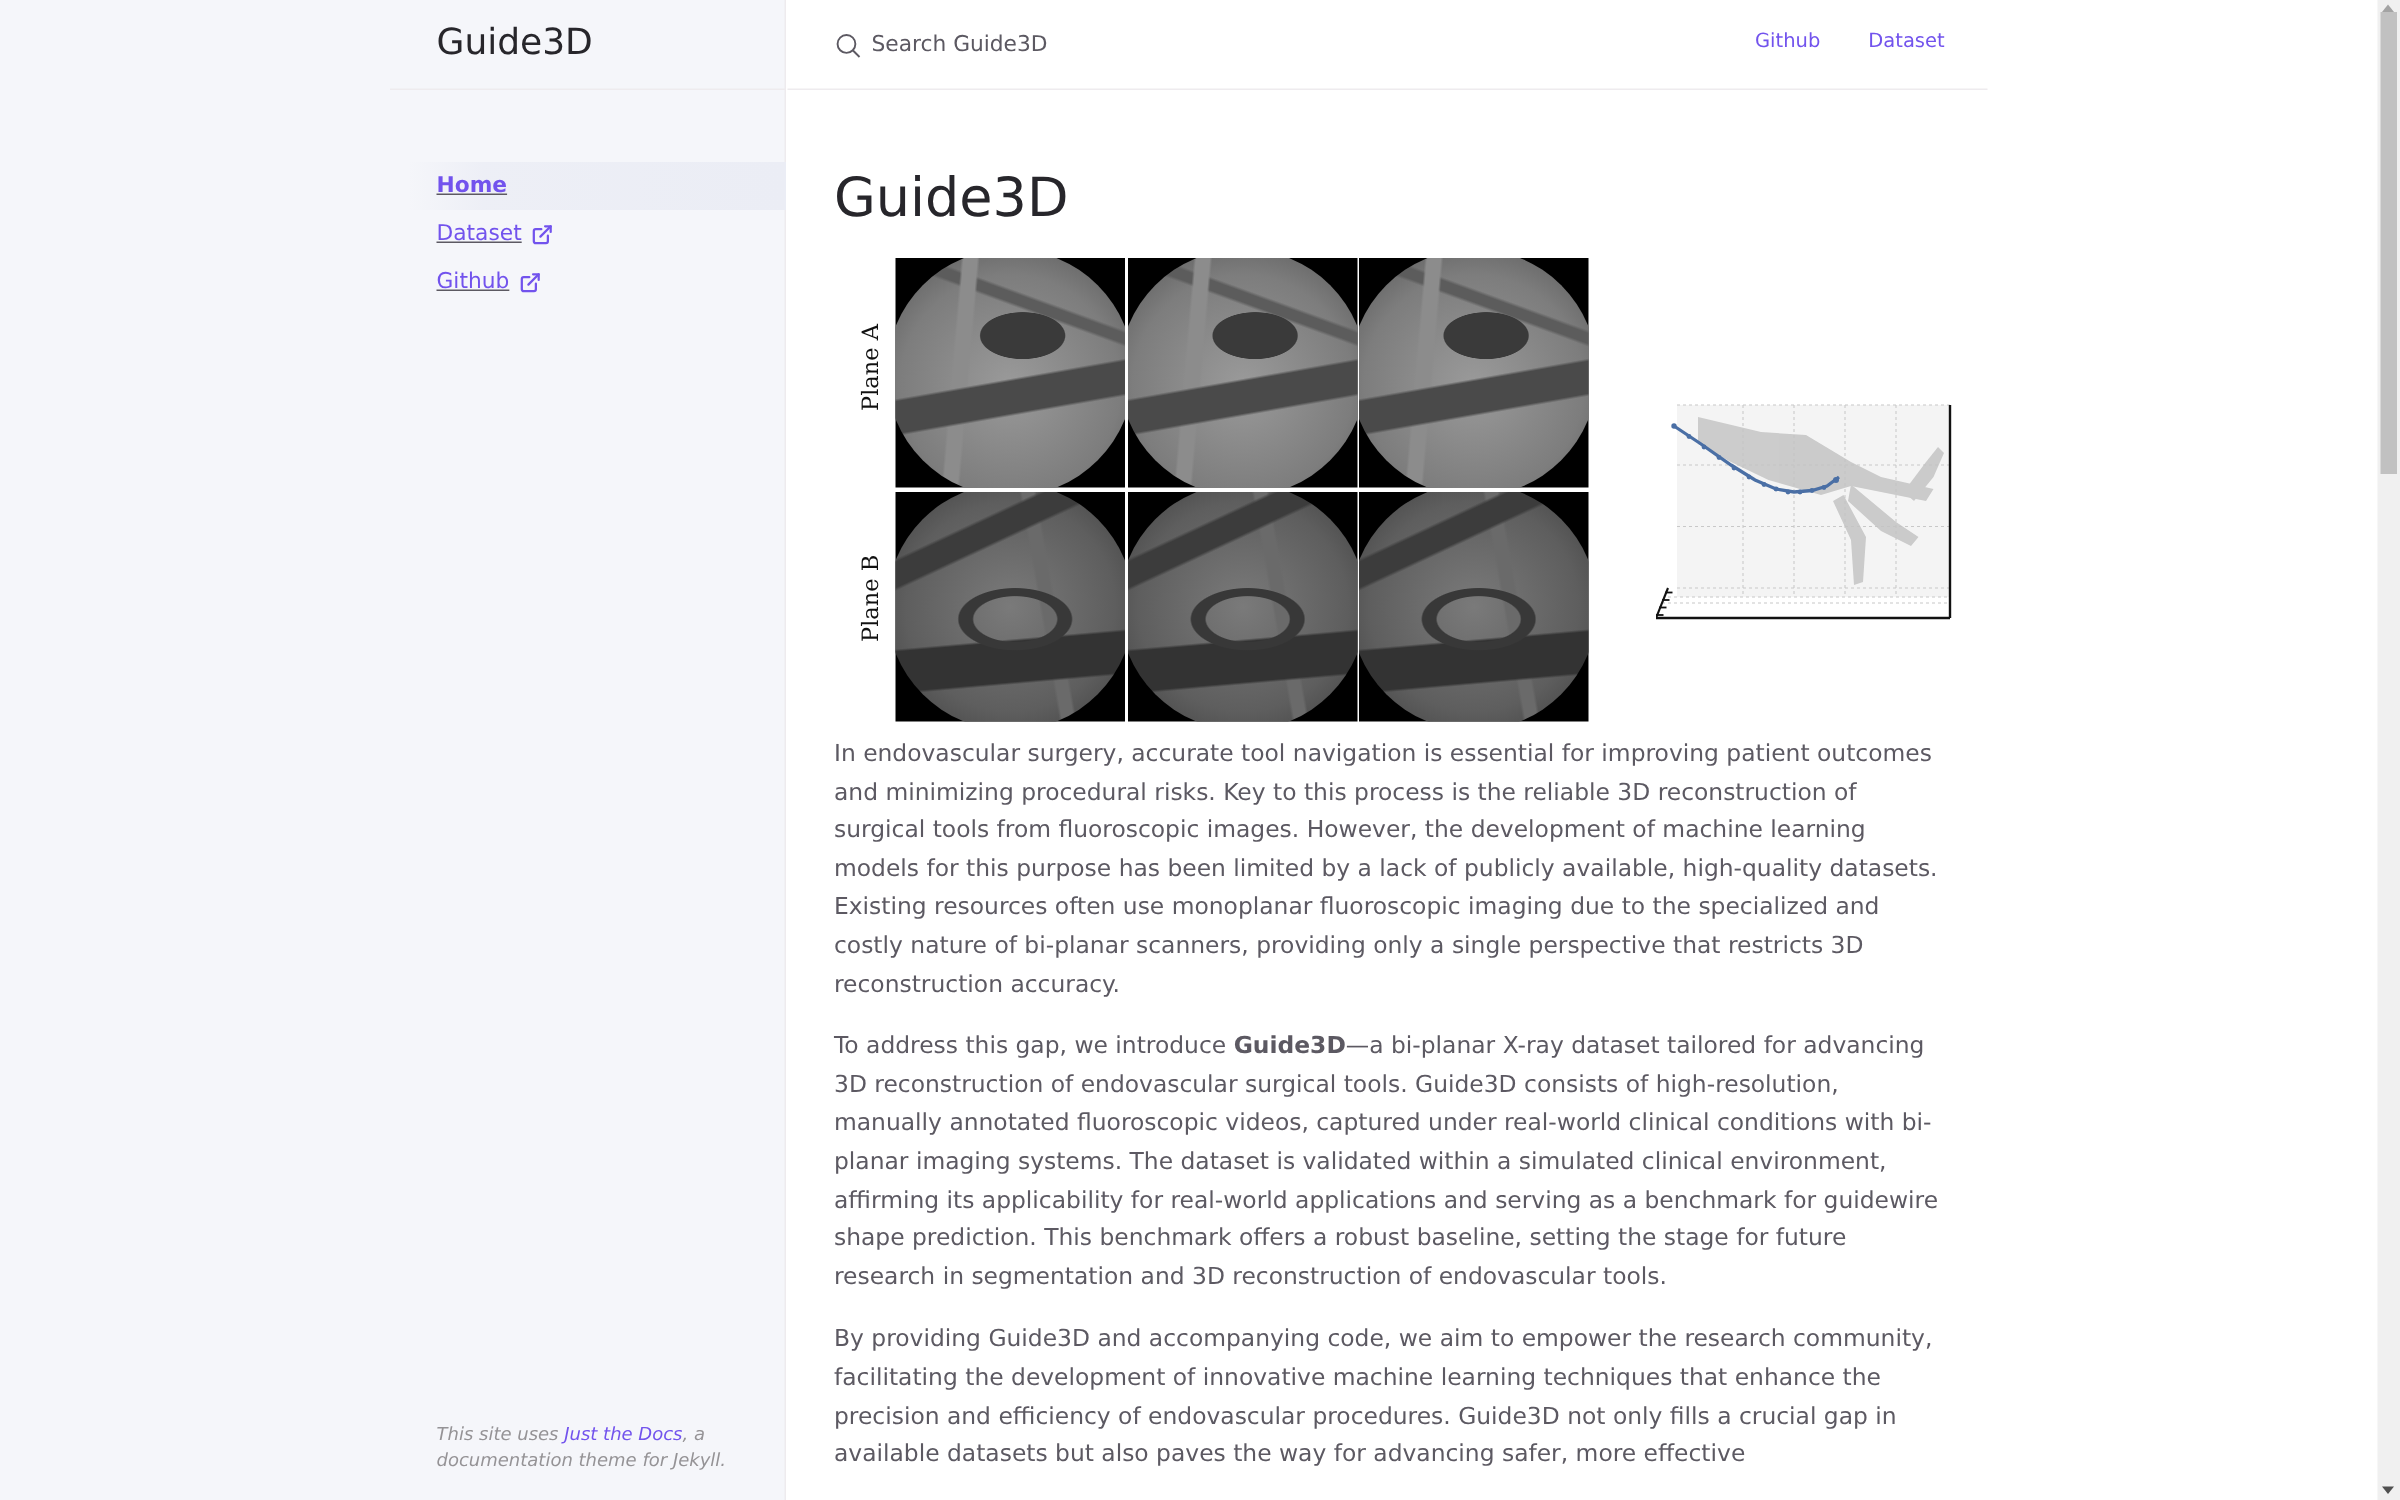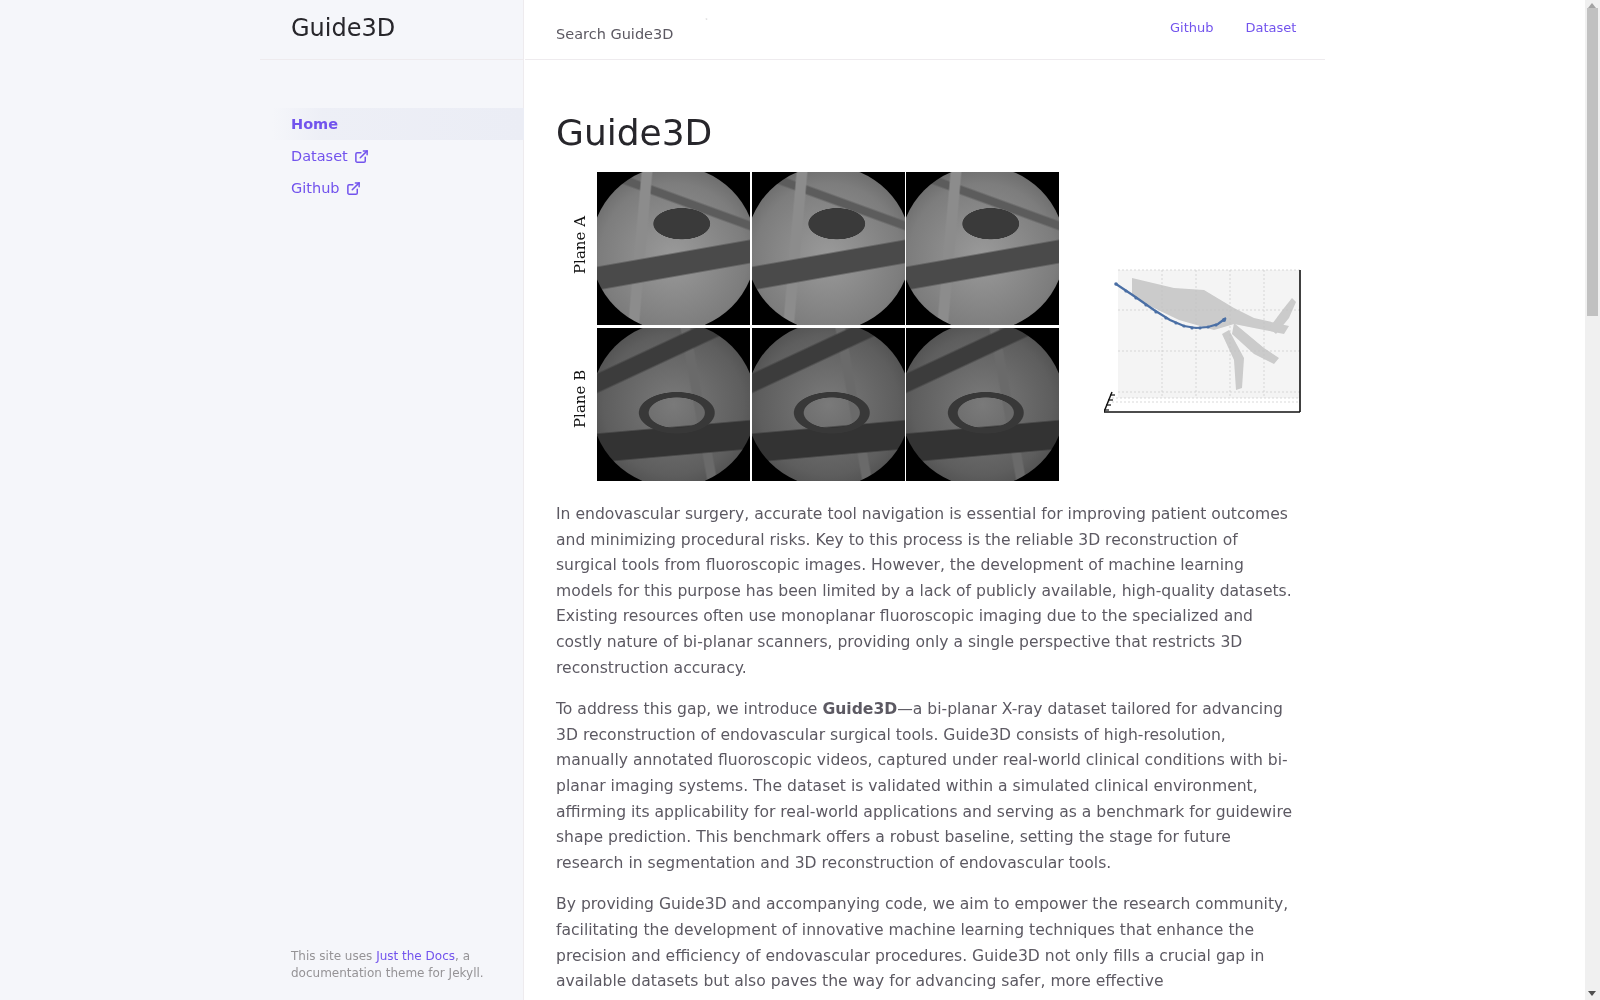--- a/index.html
+++ b/index.html
@@ -22,45 +22,45 @@
     position: absolute; left: 525px; top: 59px; width: 800px; height: 1px; background: #eeebee;
   }
   .site-title {
     position: absolute; left: 291px; top: 14px;
     font-size: 24px; color: #27262b; text-decoration: none;
     font-family: "DejaVu Sans", sans-serif;
   }
   .search {
     position: absolute; left: 556px; top: 18px; height: 24px;
     display: flex; align-items: center; gap: 6px;
-    font-size: 14.5px; color: #5c5962; flex-direction: column;
+    font-size: 14.5px; color: #5c5962;
   }
   .search svg { width: 19px; height: 19px; }
   .search input {
     border: none; outline: none; background: transparent;
     font-family: "DejaVu Sans", sans-serif; font-size: 14.5px; color: #5c5962; width: 300px;
   }
   .search input::placeholder { color: #5c5962; }
   .aux-nav { position: absolute; top: 20px; left: 1170px; display: flex; gap: 32px; }
   .aux-nav a { font-size: 13px; color: #7253ed; text-decoration: none; }
 
-  .nav { position: absolute; left: 272px; top: 108px; width: 252px; }
+  .nav { position: absolute; left: 272px; top: 108px; width: 252px; text-decoration: underline; }
   .nav-item {
     display: flex; align-items: center; height: 32px;
     padding-left: 19px; font-size: 14.5px; color: #7253ed; text-decoration: none;
   }
   .nav-item.active {
     font-weight: bold;
     background: linear-gradient(-90deg, #ebedf5 0%, rgba(235,237,245,0.8) 80%, rgba(235,237,245,0) 100%);
   }
   .nav-item svg { width: 15px; height: 15px; margin-left: 6px; }
 
   .side-footer {
     position: absolute; left: 291px; top: 948px; width: 220px;
-    font-size: 12px; color: #959396; line-height: 17px;
+    font-size: 12px; color: #959396; line-height: 17px; font-style: italic;
   }
   .side-footer a { color: #7253ed; text-decoration: none; }
 
   .main { position: absolute; left: 556px; top: 108px; width: 738px; }
   .page-title { font-size: 36px; font-weight: normal; color: #27262b; line-height: 50px; margin-bottom: 14px; }
 
   .figure { position: relative; width: 738px; height: 310px; }
   .plane-label {
     position: absolute; font-family: "DejaVu Serif", serif; font-size: 15px; color: #111;
     transform: rotate(-90deg); transform-origin: left top; white-space: nowrap;
@@ -215,21 +215,21 @@
       <line x1="0" y1="144" x2="8" y2="124" stroke="#111" stroke-width="1.4"></line>
       <g stroke="#111" stroke-width="1.2">
         <line x1="0" y1="142" x2="5" y2="142"></line>
         <line x1="2" y1="137" x2="7" y2="137"></line>
         <line x1="4" y1="132" x2="9" y2="132"></line>
         <line x1="6" y1="127" x2="11" y2="127"></line>
       </g>
     </svg>
   </div>
 
-  <div style="margin-top: 20px;">
+  <div style="margin-top: 8px;">
     <p class="para">In endovascular surgery, accurate tool navigation is essential for improving patient outcomes and minimizing procedural risks. Key to this process is the reliable 3D reconstruction of surgical tools from fluoroscopic images. However, the development of machine learning models for this purpose has been limited by a lack of publicly available, high-quality datasets. Existing resources often use monoplanar fluoroscopic imaging due to the specialized and costly nature of bi-planar scanners, providing only a single perspective that restricts 3D reconstruction accuracy.</p>
     <p class="para"><span>To address this gap, we introduce </span><strong>Guide3D</strong><span>—a bi-planar X-ray dataset tailored for advancing 3D reconstruction of endovascular surgical tools. Guide3D consists of high-resolution, manually annotated fluoroscopic videos, captured under real-world clinical conditions with bi-planar imaging systems. The dataset is validated within a simulated clinical environment, affirming its applicability for real-world applications and serving as a benchmark for guidewire shape prediction. This benchmark offers a robust baseline, setting the stage for future research in segmentation and 3D reconstruction of endovascular tools.</span></p>
     <p class="para">By providing Guide3D and accompanying code, we aim to empower the research community, facilitating the development of innovative machine learning techniques that enhance the precision and efficiency of endovascular procedures. Guide3D not only fills a crucial gap in available datasets but also paves the way for advancing safer, more effective</p>
   </div>
 </main>
 
 <div class="scrollbar">
   <div class="scroll-up"></div>
   <div class="scroll-thumb"></div>
   <div class="scroll-down"></div>

